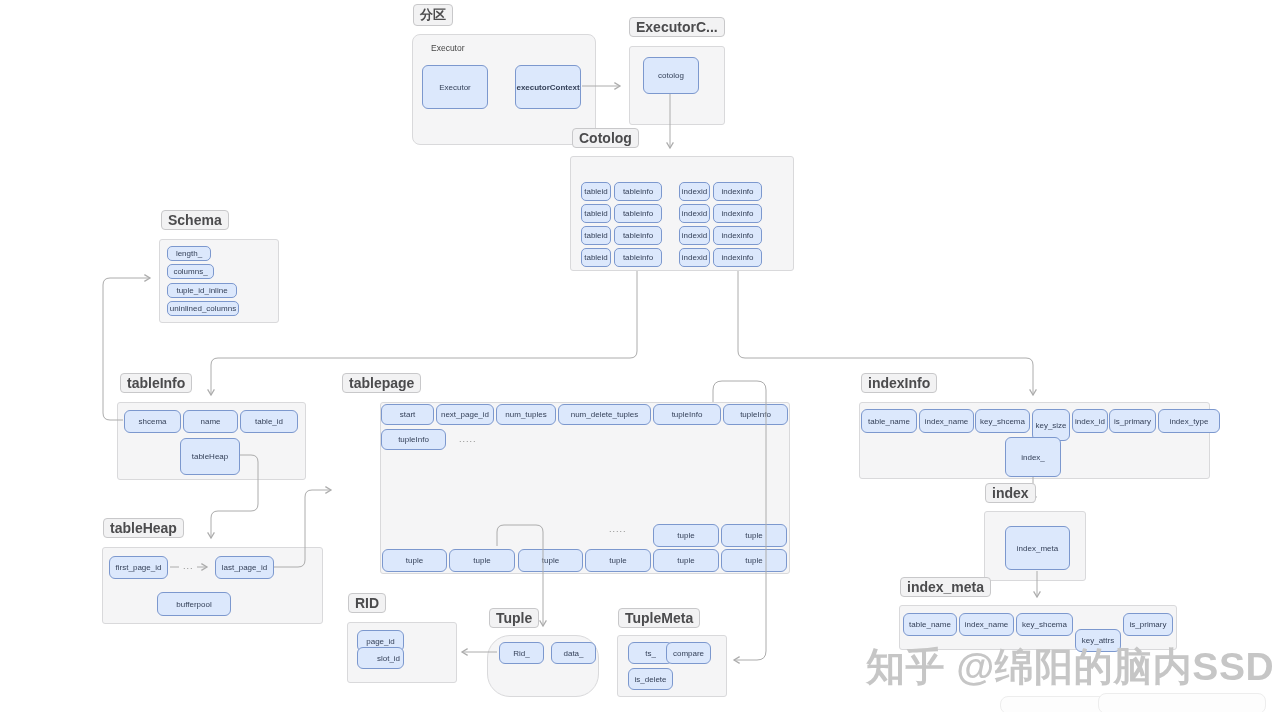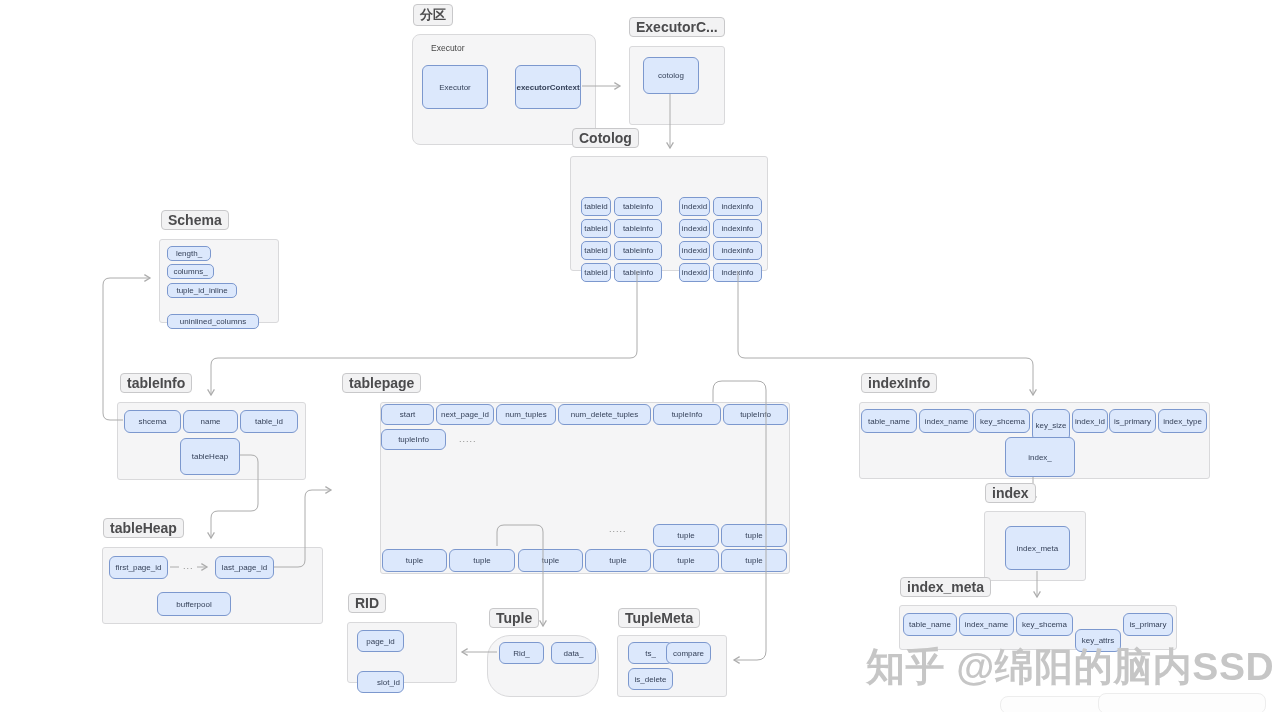--- a/index.html
+++ b/index.html
@@ -57,21 +57,21 @@
     <div class="bluebox" style="left:9px;top:30px;width:66px;height:44px;">Executor</div>
     <div class="bluebox" style="left:102px;top:30px;width:66px;height:44px;font-weight:bold;">executorContext</div>
   </div>
 
   <div class="hlabel" style="left:629px;top:17px;">ExecutorC...</div>
   <div class="container" style="left:629px;top:46px;width:94px;height:77px;">
     <div class="bluebox" style="left:13px;top:10px;width:56px;height:37px;">cotolog</div>
   </div>
 
   <div class="hlabel" style="left:572px;top:128px;">Cotolog</div>
-  <div class="container" style="left:570px;top:156px;width:198px;height:115px;padding-top:40px;box-sizing:border-box;">
+  <div class="container" style="left:570px;top:156px;width:224px;height:115px;padding-top:25px;box-sizing:border-box;">
     <div class="row4">
       <div class="cell" style="width:30px;height:19px;">tableid</div>
       <div class="cell" style="width:48px;height:19px;margin-left:3px;">tableinfo</div>
       <div class="cell" style="width:31px;height:19px;margin-left:17px;">indexid</div>
       <div class="cell" style="width:49px;height:19px;margin-left:3px;">indexinfo</div>
     </div>
     <div class="row4">
       <div class="cell" style="width:30px;height:19px;">tableid</div>
       <div class="cell" style="width:48px;height:19px;margin-left:3px;">tableinfo</div>
       <div class="cell" style="width:31px;height:19px;margin-left:17px;">indexid</div>
@@ -89,21 +89,21 @@
       <div class="cell" style="width:31px;height:19px;margin-left:17px;">indexid</div>
       <div class="cell" style="width:49px;height:19px;margin-left:3px;">indexinfo</div>
     </div>
   </div>
 
   <div class="hlabel" style="left:161px;top:210px;">Schema</div>
   <div class="container" style="left:159px;top:239px;width:118px;height:82px;">
     <div class="bluebox" style="left:7px;top:6px;width:44px;height:15px;border-radius:5px;">length_</div>
     <div class="bluebox" style="left:7px;top:24px;width:47px;height:15px;border-radius:5px;">columns_</div>
     <div class="bluebox" style="left:7px;top:43px;width:70px;height:15px;border-radius:5px;">tuple_id_inline</div>
-    <div class="bluebox" style="left:7px;top:74px;width:92px;height:15px;border-radius:5px;text-align:center;">uninlined_columns</div>
+    <div class="bluebox" style="left:7px;top:61px;width:72px;height:15px;border-radius:5px;text-align:center;">uninlined_columns</div>
   </div>
 
   <div class="hlabel" style="left:120px;top:373px;">tableInfo</div>
   <div class="container" style="left:117px;top:402px;width:187px;height:76px;">
     <div class="bluebox" style="left:6px;top:7px;width:57px;height:23px;">shcema</div>
     <div class="bluebox" style="left:65px;top:7px;width:55px;height:23px;">name</div>
     <div class="bluebox" style="left:122px;top:7px;width:58px;height:23px;">table_id</div>
     <div class="bluebox" style="left:62px;top:35px;width:60px;height:37px;">tableHeap</div>
   </div>
 
@@ -129,22 +129,22 @@
   </div>
 
   <div class="hlabel" style="left:861px;top:373px;">indexInfo</div>
   <div class="container" style="left:859px;top:402px;width:349px;height:75px;">
     <div class="bluebox" style="left:1px;top:6px;width:56px;height:24px;">table_name</div>
     <div class="bluebox" style="left:59px;top:6px;width:55px;height:24px;">index_name</div>
     <div class="bluebox" style="left:115px;top:6px;width:55px;height:24px;">key_shcema</div>
     <div class="bluebox" style="left:172px;top:6px;width:38px;height:32px;">key_size</div>
     <div class="bluebox" style="left:212px;top:6px;width:36px;height:24px;">index_id</div>
     <div class="bluebox" style="left:249px;top:6px;width:47px;height:24px;">is_primary</div>
-    <div class="bluebox" style="left:298px;top:6px;width:49px;height:24px;">index_type</div>
-    <div class="bluebox" style="left:145px;top:34px;width:70px;height:40px;">index_</div>
+    <div class="bluebox" style="left:298px;top:6px;width:62px;height:24px;">index_type</div>
+    <div class="bluebox" style="left:145px;top:34px;width:56px;height:40px;">index_</div>
   </div>
 
   <div class="hlabel" style="left:985px;top:483px;">index</div>
   <div class="container" style="left:984px;top:511px;width:100px;height:68px;">
     <div class="bluebox" style="left:20px;top:14px;width:65px;height:44px;">index_meta</div>
   </div>
 
   <div class="hlabel" style="left:900px;top:577px;">index_meta</div>
   <div class="container" style="left:899px;top:605px;width:276px;height:43px;">
     <div class="bluebox" style="left:3px;top:7px;width:54px;height:23px;">table_name</div>
@@ -158,21 +158,21 @@
   <div class="container" style="left:102px;top:547px;width:219px;height:75px;">
     <div class="bluebox" style="left:6px;top:8px;width:59px;height:23px;">first_page_id</div>
     <div class="dots" style="left:80px;top:13px;">...</div>
     <div class="bluebox" style="left:112px;top:8px;width:59px;height:23px;">last_page_id</div>
     <div class="bluebox" style="left:54px;top:44px;width:74px;height:24px;">bufferpool</div>
   </div>
 
   <div class="hlabel" style="left:348px;top:593px;">RID</div>
   <div class="container" style="left:347px;top:622px;width:108px;height:59px;">
     <div class="bluebox" style="left:9px;top:7px;width:47px;height:22px;">page_id</div>
-    <div class="bluebox" style="left:9px;top:48px;width:47px;height:22px;padding-left:16px;">slot_id</div>
+    <div class="bluebox" style="left:9px;top:24px;width:47px;height:22px;padding-left:16px;">slot_id</div>
   </div>
 
   <div class="hlabel" style="left:489px;top:608px;">Tuple</div>
   <div class="container" style="left:487px;top:635px;width:110px;height:60px;border-radius:23px;">
     <div class="bluebox" style="left:11px;top:6px;width:45px;height:22px;">Rid_</div>
     <div class="bluebox" style="left:63px;top:6px;width:45px;height:22px;">data_</div>
   </div>
 
   <div class="hlabel" style="left:618px;top:608px;">TupleMeta</div>
   <div class="container" style="left:617px;top:635px;width:108px;height:60px;">

